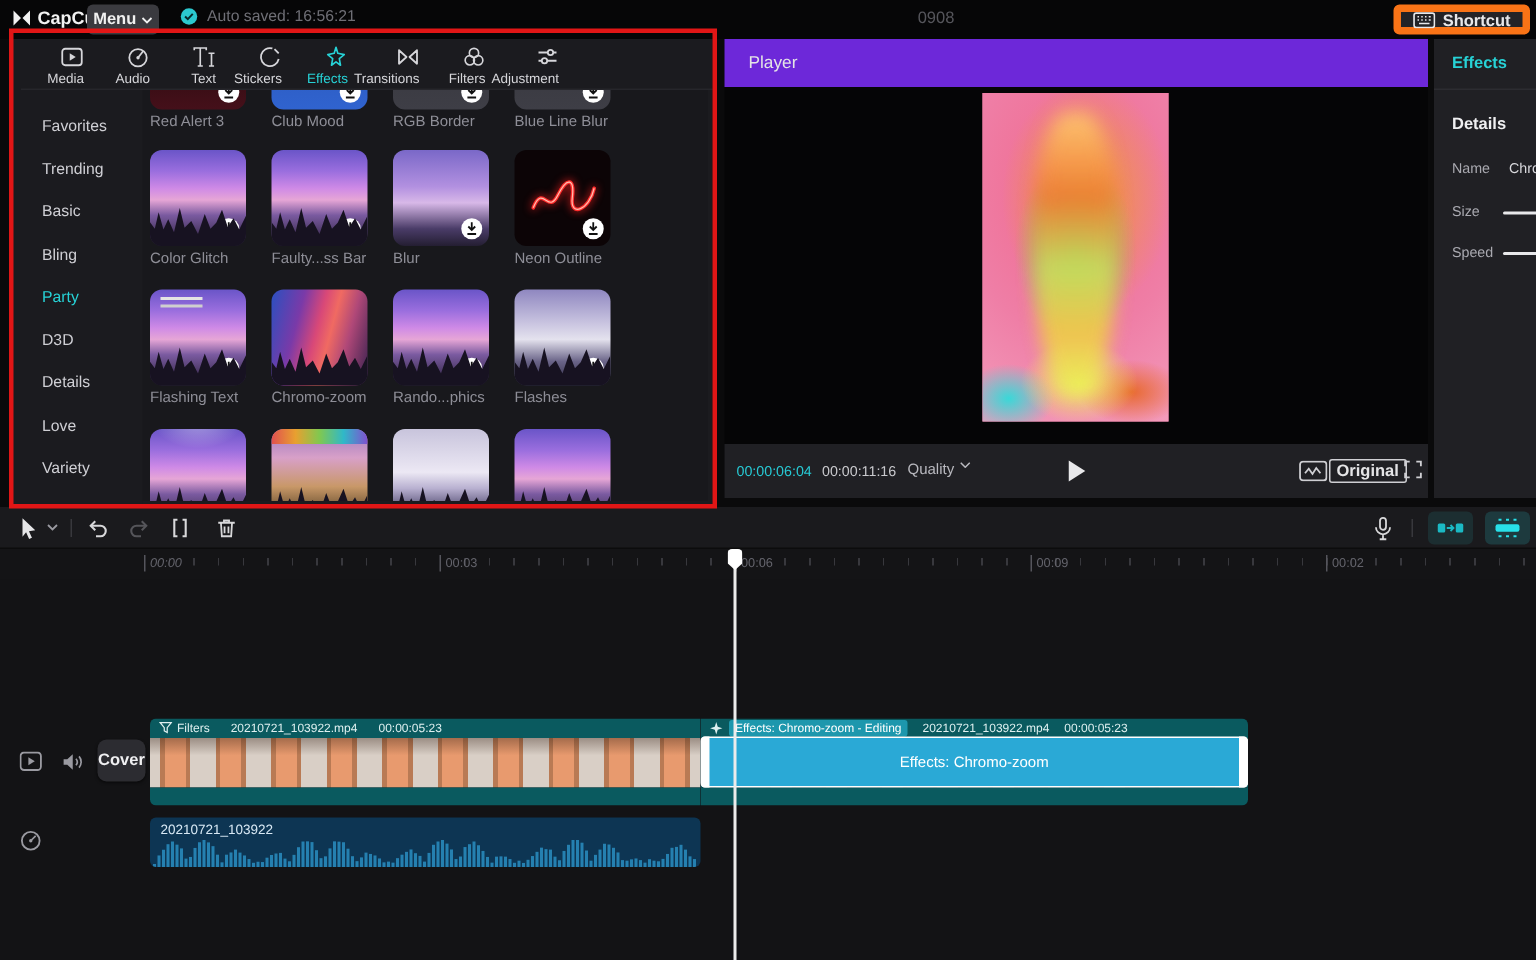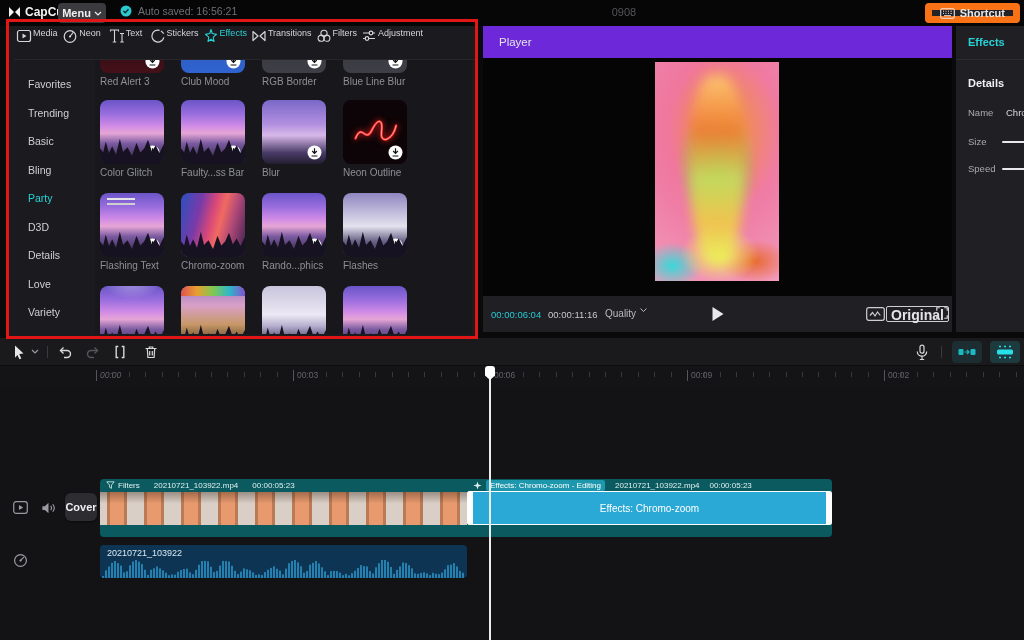--- a/index.html
+++ b/index.html
@@ -6,26 +6,26 @@
   html,body{width:1024px;height:640px;overflow:hidden}
   body{position:relative;background:#0a0a0b;font-family:"Liberation Sans",sans-serif;color:#ddd;-webkit-font-smoothing:antialiased}
   svg{display:block}
 
   
   .topbar{position:absolute;left:0;top:0;width:1024px;height:26px;background:#060607}
   .logo{position:absolute;left:8px;top:5px;display:flex;align-items:center;gap:4px;color:#f2f2f2;font-weight:bold;font-size:12px}
   .menu-btn{position:absolute;left:58px;top:3px;width:48px;height:20px;background:#3a3a3f;border-radius:4px;display:flex;align-items:center;justify-content:center;gap:3px;font-size:11px;font-weight:bold;color:#f0f0f0;cursor:pointer}
   .autosave{position:absolute;left:120px;top:5px;display:flex;align-items:center;gap:6px;font-size:10.5px;color:#6f6f76}
   .proj-title{position:absolute;left:584px;top:6px;width:80px;text-align:center;font-size:11px;color:#55555b}
-  .shortcut-btn{position:absolute;right:4px;top:3px;height:20px;padding:0 8px;background:#232327;border:7px solid #f97316;border-radius:4px;display:flex;align-items:center;gap:5px;font-size:11px;font-weight:bold;color:#e8e8ea}
+  .shortcut-btn{position:absolute;right:4px;top:3px;height:20px;padding:0 8px;background:#232327;border:5px solid #f97316;border-radius:4px;display:flex;align-items:flex-start;gap:5px;font-size:11px;font-weight:bold;color:#e8e8ea}
 
   
   .left-panel{position:absolute;left:8px;top:26px;width:467px;height:311px;background:#1b1b1f}
   .tabs{position:absolute;left:6px;top:0;height:34px;display:flex;border-bottom:1px solid #26262b;right:0}
-  .tab{min-width:44px;padding:2px 2px 0;display:flex;align-items:flex-start;justify-content:center;gap:1px;color:#d6d6da;cursor:pointer}
+  .tab{min-width:44px;padding:2px 2px 0;display:flex;flex-direction:column;align-items:flex-end;justify-content:center;gap:1px;color:#d6d6da;cursor:pointer}
   .tab .tlabel{font-size:9px}
   .tab.active{color:#27d2d6}
   .cats{position:absolute;left:0;top:34px;width:87px;bottom:0;padding-top:10px;background:#1b1b1f}
   .cat{height:28.5px;display:flex;align-items:center;padding-left:20px;font-size:10.5px;color:#cfcfd4;cursor:pointer}
   .cat.active{color:#27d2d6}
   .fx-grid{position:absolute;left:87px;top:34px;right:3px;bottom:3px;overflow:hidden;background:#18181c}
   .fx-item{position:absolute;width:64px;cursor:pointer}
   .thumb{width:64px;height:64px;border-radius:8px;position:relative;overflow:hidden;background:#333}
   .fx-label{margin-top:3px;font-size:10px;color:#8e8e97;white-space:nowrap;max-width:80px;overflow:hidden}
   .dl{position:absolute;right:4px;bottom:4px;width:15px;height:15px}
@@ -53,21 +53,21 @@
   .player-head{position:absolute;left:0;top:0;right:0;height:32px;background:#6d28d9;display:flex;align-items:center;padding-left:16px;font-size:11.5px;color:#e4e4e6}
   .video{position:absolute;left:172px;top:36px;width:124px;height:219px;overflow:hidden;
     background:radial-gradient(45% 18% at 52% 88%,#f2ee5a,rgba(0,0,0,0) 70%),radial-gradient(35% 15% at 14% 93%,#3ad8d8,rgba(0,0,0,0) 70%),radial-gradient(40% 14% at 80% 91%,#e86a30,rgba(0,0,0,0) 70%),radial-gradient(55% 45% at 50% 48%,#8ac84e 0%,rgba(0,0,0,0) 60%),radial-gradient(70% 55% at 56% 32%,#f0a038,rgba(0,0,0,0) 65%),radial-gradient(120% 90% at 50% 30%,#f0688c 0%,#ef7ea6 50%,#f4a4c2 100%);background-color:#ee7aa2}
   .video::before{content:'';position:absolute;left:28%;width:44%;top:6%;bottom:8%;border-radius:40% 40% 45% 45%;background:linear-gradient(180deg,#ffd070,#f07830 30%,#c8e060 55%,#f0d040 78%,#e8f060);filter:blur(6px);opacity:.85}
   .player-ctrl{position:absolute;left:0;bottom:0;right:0;height:36px;background:#202024}
   .pc-time{position:absolute;left:8px;top:13px;font-size:9.5px;color:#27c9d4}
   .pc-dur{position:absolute;left:65px;top:13px;font-size:9.5px;color:#c9c9cd}
   .pc-quality{position:absolute;left:122px;top:12px;font-size:10px;color:#b9b9bf;display:flex;align-items:flex-start;gap:4px;cursor:pointer}
   .pc-play{position:absolute;left:228px;top:10px;cursor:pointer}
   .pc-wave{position:absolute;left:383px;top:11px;cursor:pointer}
-  .pc-orig{position:absolute;left:403px;top:10px;height:16px;padding:0 4px;border:1px solid #cfcfd3;border-radius:2px;font-size:14px;font-weight:bold;color:#e4e4e6;display:flex;cursor:pointer}
+  .pc-orig{position:absolute;left:403px;top:10px;height:16px;padding:0 4px;border:1px solid #cfcfd3;border-radius:2px;font-size:11px;font-weight:bold;color:#e4e4e6;display:flex;align-items:center;cursor:pointer}
   .pc-expand{position:absolute;left:452px;top:10px;cursor:pointer}
 
   
   .inspector{position:absolute;left:956px;top:26px;width:68px;height:306px;background:#202024;overflow:hidden}
   .insp-tab{position:absolute;left:12px;top:10px;font-size:11px;font-weight:bold;color:#27d2d6;cursor:pointer}
   .insp-div{position:absolute;left:0;top:33px;width:200px;height:1px;background:#2c2c31}
   .insp-sec{position:absolute;left:12px;top:51px;font-size:11px;font-weight:bold;color:#f0f0f2}
   .insp-lbl{position:absolute;left:12px;font-size:9.5px;color:#a9a9b0}
   .insp-val{position:absolute;left:50px;font-size:9.5px;color:#d8d8dc;white-space:nowrap}
   .insp-slider{position:absolute;left:46px;width:160px;height:2px;background:#e8e8ea;border-radius:1px;cursor:pointer}
@@ -145,21 +145,21 @@
         <span class="tlabel">Media</span>
       </div>
       <div class="tab">
         <span class="ticon">
           <svg width="16" height="16" viewBox="0 0 16 16">
             <circle cx="8" cy="8.5" r="5.8" stroke="currentColor" fill="none" stroke-width="1.2"></circle>
             <circle cx="8" cy="8.5" r="1.1" fill="currentColor"></circle>
             <path d="M8 8.5L11.5 4" stroke="currentColor" stroke-width="1.2"></path>
           </svg>
         </span>
-        <span class="tlabel">Neon</span>
+        <span class="tlabel">Audio</span>
       </div>
       <div class="tab">
         <span class="ticon">
           <svg width="16" height="16" viewBox="0 0 16 16">
             <path d="M1.5 3.5V2h8v1.5M5.5 2v12M3.8 14h3.4M11 5.5h4M13 5.5V14M11.3 14h3.4" stroke="currentColor" fill="none" stroke-width="1.1"></path>
           </svg>
         </span>
         <span class="tlabel">Text</span>
       </div>
       <div class="tab">

